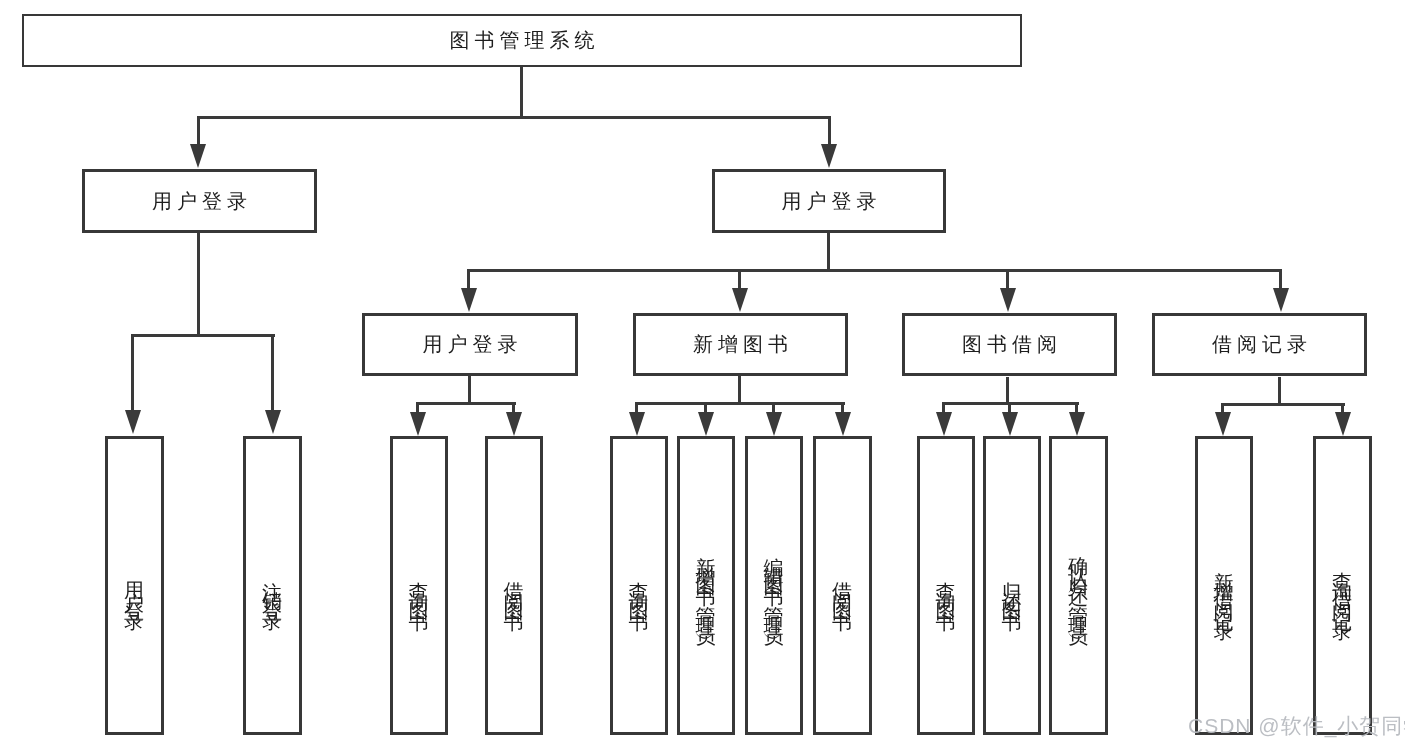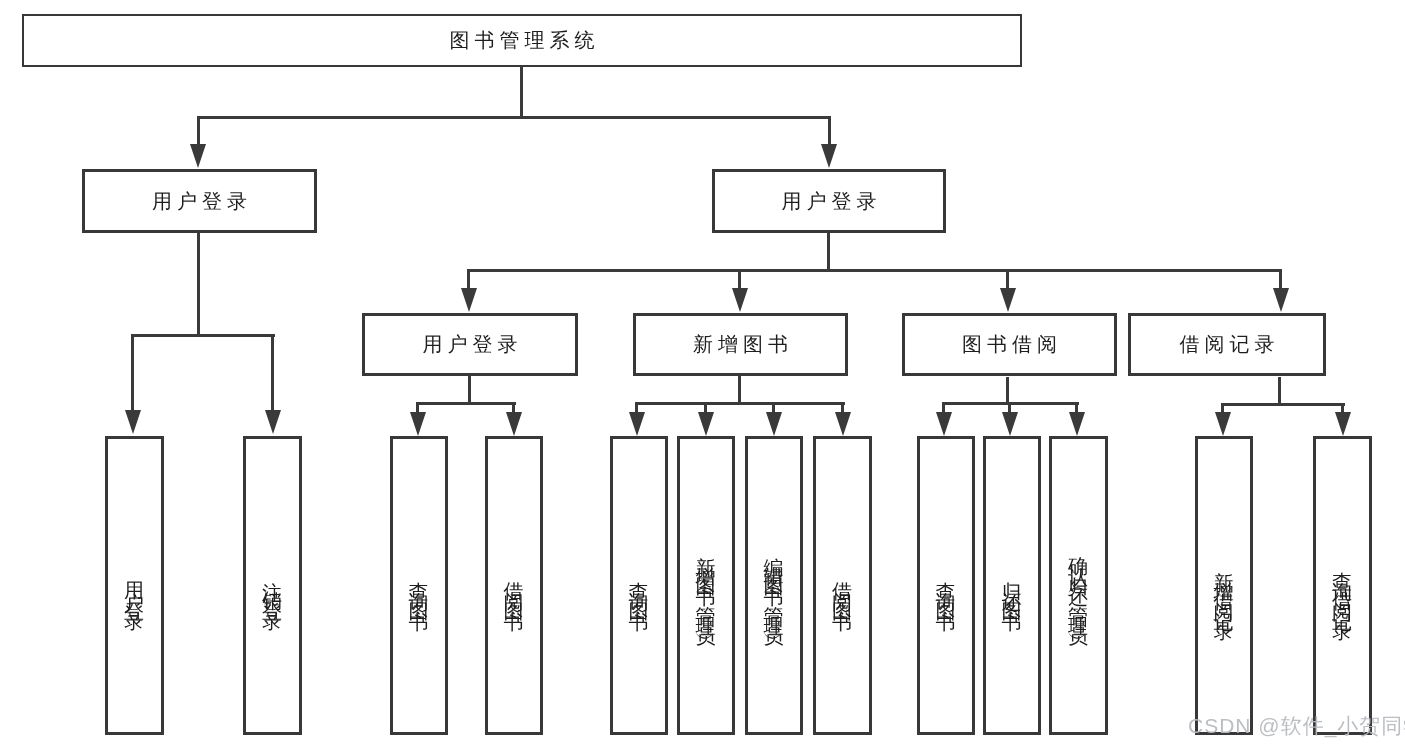--- a/index.html
+++ b/index.html
@@ -100,21 +100,21 @@
 
   <div class="node" style="left:362px;top:313px;width:216px;height:63px;">
     <span class="hlabel">用户登录</span>
   </div>
   <div class="node" style="left:633px;top:313px;width:215px;height:63px;">
     <span class="hlabel">新增图书</span>
   </div>
   <div class="node" style="left:902px;top:313px;width:215px;height:63px;">
     <span class="hlabel">图书借阅</span>
   </div>
-  <div class="node" style="left:1128px;top:313px;width:198px;height:63px;">
+  <div class="node" style="left:1152px;top:313px;width:215px;height:63px;">
     <span class="hlabel">借阅记录</span>
   </div>
 
   <div class="vline" style="left:468px;top:376px;height:29px;"></div>
   <div class="hline" style="left:416px;top:402px;width:100px;"></div>
   <div class="vline" style="left:416px;top:402px;height:10px;"></div>
   <div class="arrow" style="left:410px;top:412px;"></div>
   <div class="vline" style="left:512px;top:402px;height:10px;"></div>
   <div class="arrow" style="left:506px;top:412px;"></div>
 

